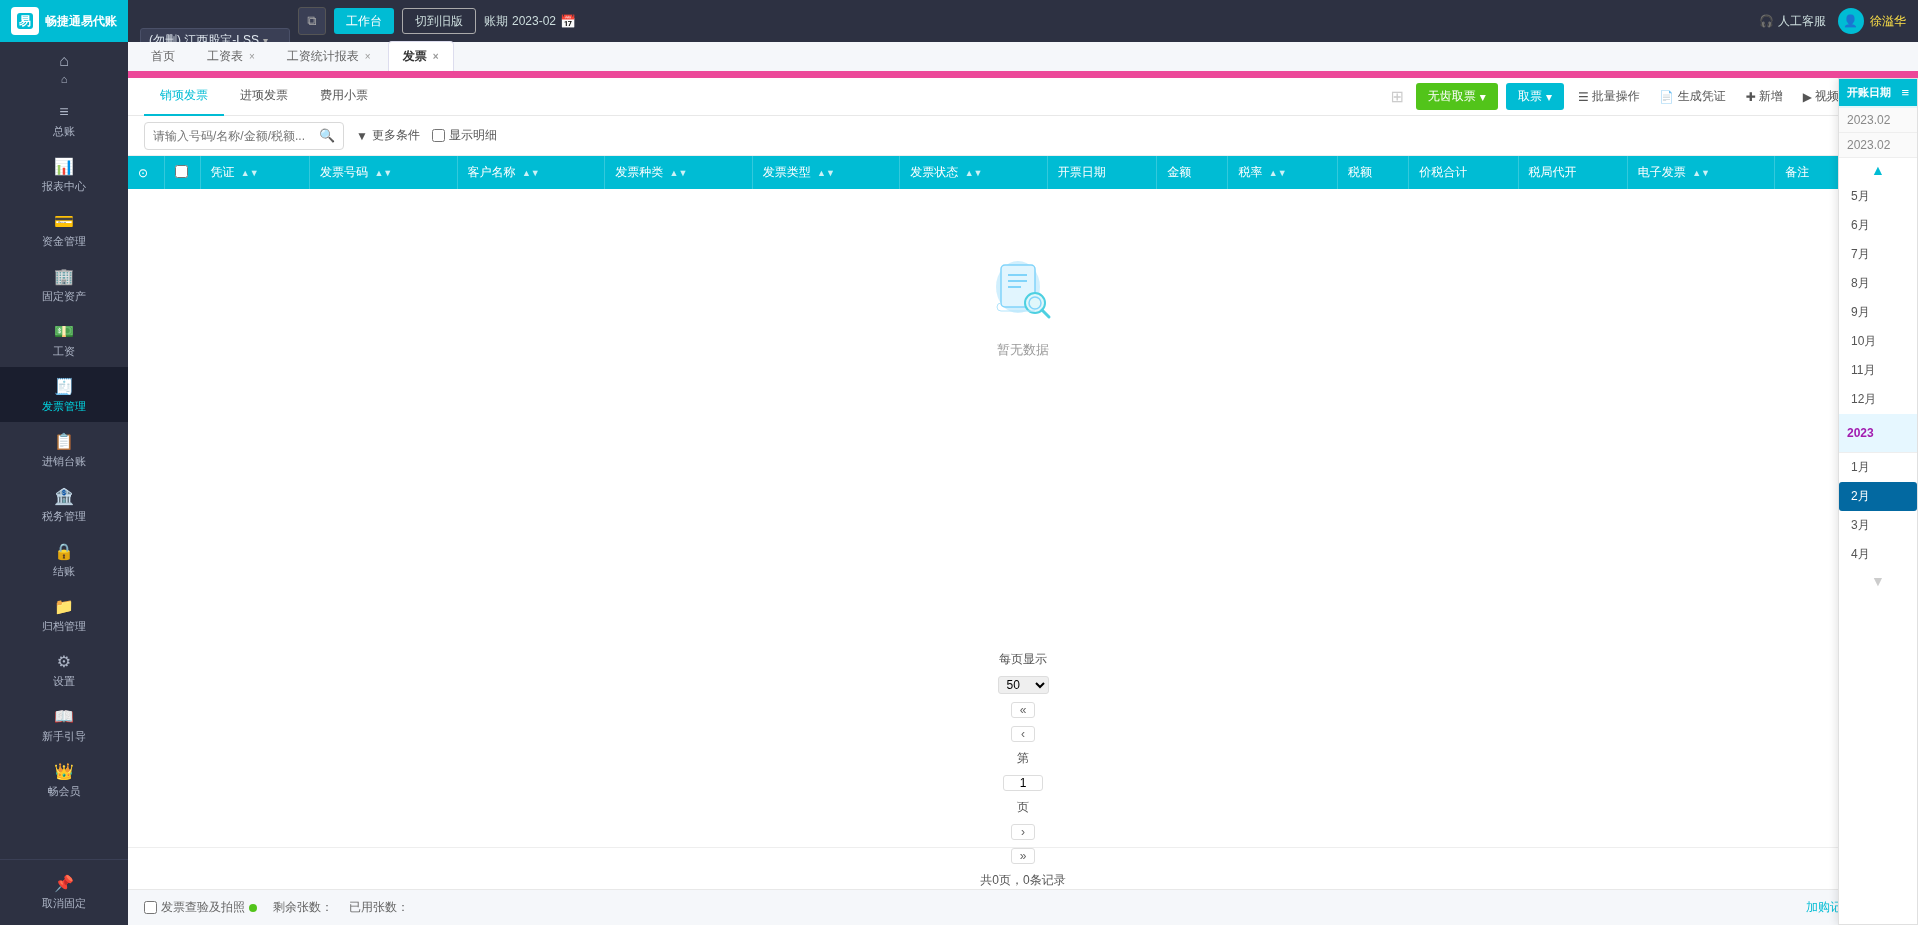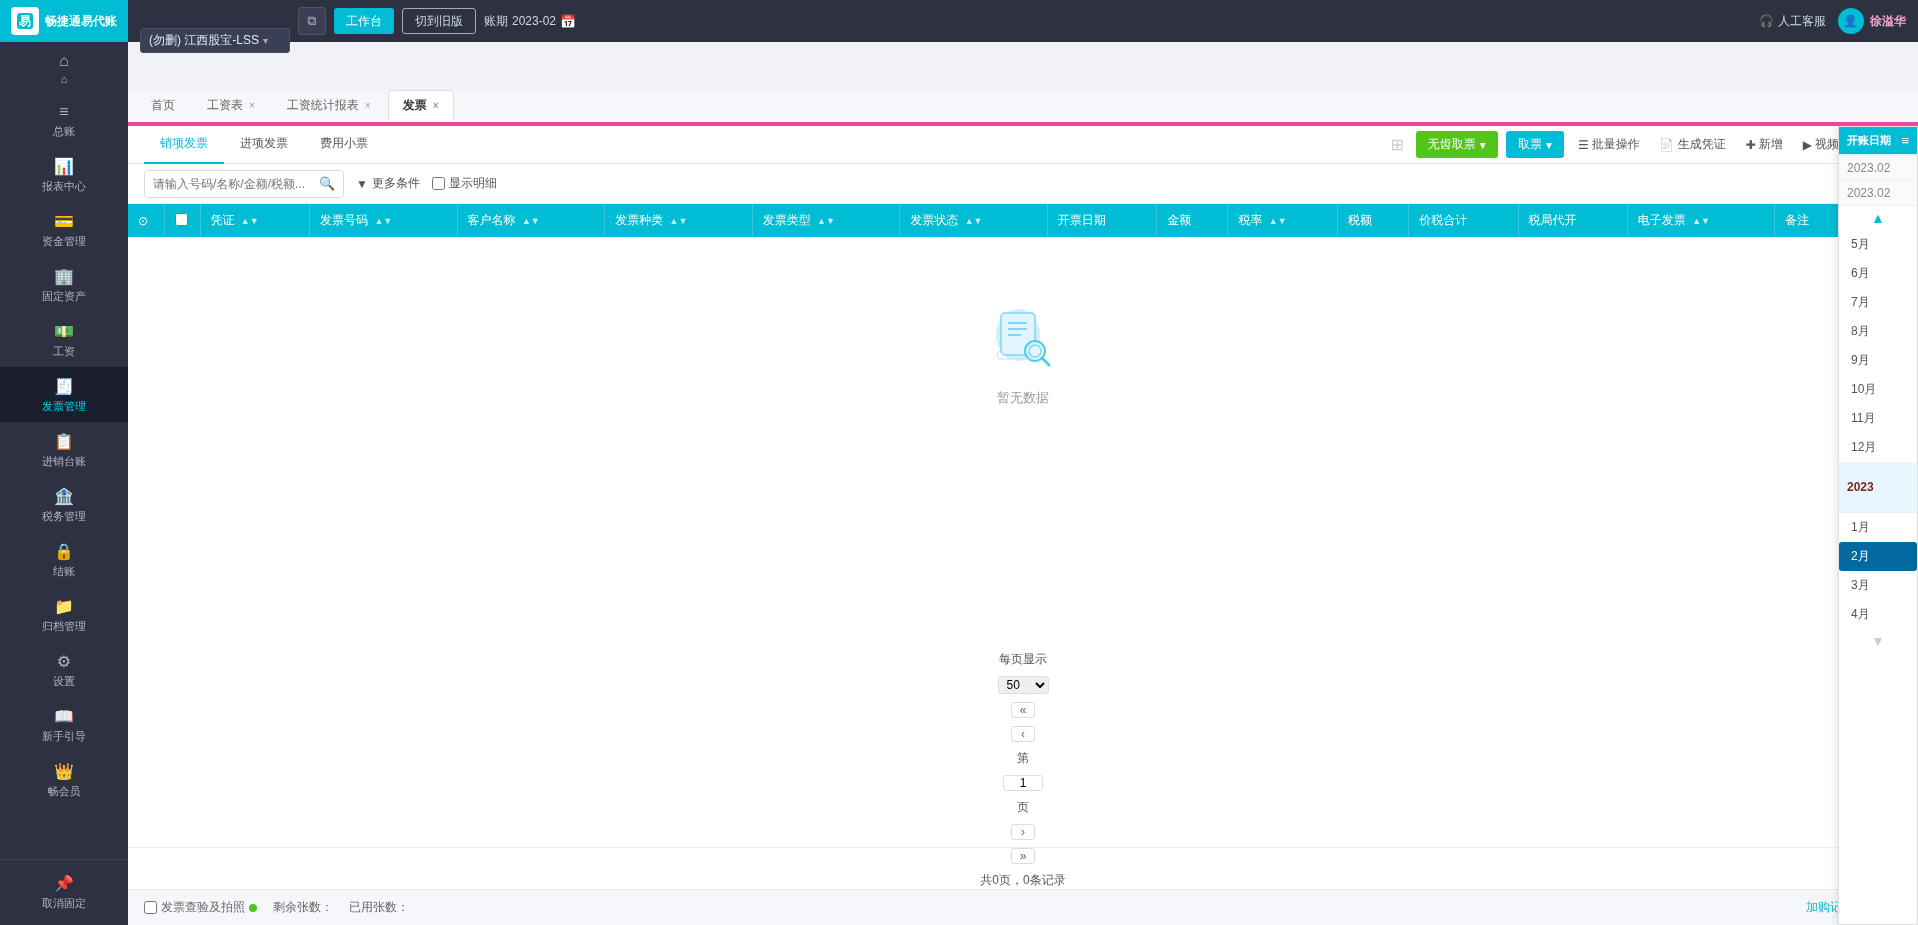--- a/index.html
+++ b/index.html
@@ -26,21 +26,21 @@
     .company-name { color: #e0e8ef; font-size: 12px; }
     .header-btn { height: 26px; padding: 0 12px; border: none; border-radius: 3px; cursor: pointer; font-size: 12px; }
     .btn-workspace { background: #00bcd4; color: white; }
     .btn-switch { background: transparent; border: 1px solid #aaa; color: #cdd; }
     .header-period { color: #cdd; font-size: 12px; display: flex; align-items: center; gap: 4px; }
     .header-right { margin-left: auto; display: flex; align-items: center; gap: 12px; color: #cdd; }
     .header-right span { cursor: pointer; font-size: 12px; }
     .avatar { width: 26px; height: 26px; border-radius: 50%; background: #00bcd4; display: flex; align-items: center; justify-content: center; color: white; font-size: 11px; }
 
     
-    .tabs-bar { height: 36px; background: #f5f7fa; border-bottom: 4px solid #ec4899; display: flex; align-items: flex-start; padding: 0 8px; flex-shrink: 0; margin-top: 48px; }
+    .tabs-bar { height: 36px; background: #f5f7fa; border-bottom: 7px solid #ec4899; display: flex; align-items: flex-end; padding: 0 8px; flex-shrink: 0; }
     .tab { height: 30px; padding: 0 14px; display: flex; align-items: center; gap: 6px; cursor: pointer; border: 1px solid transparent; border-bottom: none; border-radius: 4px 4px 0 0; font-size: 12px; color: #666; background: transparent; margin-right: 2px; }
     .tab.active { background: white; border-color: #dde; color: #333; font-weight: 700; }
     .tab-close { font-size: 10px; color: #999; cursor: pointer; }
 
     
     .content { flex: 1; background: white; display: flex; flex-direction: column; overflow: hidden; position: relative; }
 
     
     .sub-tabs { height: 38px; border-bottom: 1px solid #e8e8e8; display: flex; align-items: center; padding: 0 16px; gap: 0; flex-shrink: 0; }
     .sub-tab { height: 38px; padding: 0 16px; display: flex; align-items: center; cursor: pointer; color: #555; border-bottom: 2px solid transparent; font-size: 13px; }
@@ -186,21 +186,21 @@
     </span>
     <div class="header-right">
       <span style="display:flex;align-items:center;gap:4px;">
         <span>🎧</span>
         <span>人工客服</span>
       </span>
       <div style="display:flex;align-items:center;gap:6px;cursor:pointer;">
         <div class="avatar">
           <span>👤</span>
         </div>
-        <span style="color:#f9a8d4;font-weight:bold;">徐溢华</span>
+        <span style="color:#fde047;">徐溢华</span>
       </div>
     </div>
   </div>
 
   <div class="tabs-bar">
     <div class="tab">
       <span>首页</span>
     </div>
     <div class="tab">
       <span>工资表</span>
@@ -438,21 +438,21 @@
             <div class="date-item">6月</div>
             <div class="date-item">7月</div>
             <div class="date-item">8月</div>
             <div class="date-item">9月</div>
             <div class="date-item">10月</div>
             <div class="date-item">11月</div>
             <div class="date-item">12月</div>
           </div>
       </div>
 
-      <div style="padding:18px 8px;font-size:12px;color:#7f1d1d;background:#e6f7ff;font-weight:bold;border-bottom:1px solid #eee;">
+      <div style="padding:12px 8px;font-size:12px;color:#a21caf;background:#e6f7ff;font-weight:bold;border-bottom:1px solid #eee;">
         2023
       </div>
 
       <div id="months-2023">
           <div class="date-item">1月</div>
           <div class="date-item active">2月</div>
           <div class="date-item">3月</div>
           <div class="date-item">4月</div>
         </div>
 

